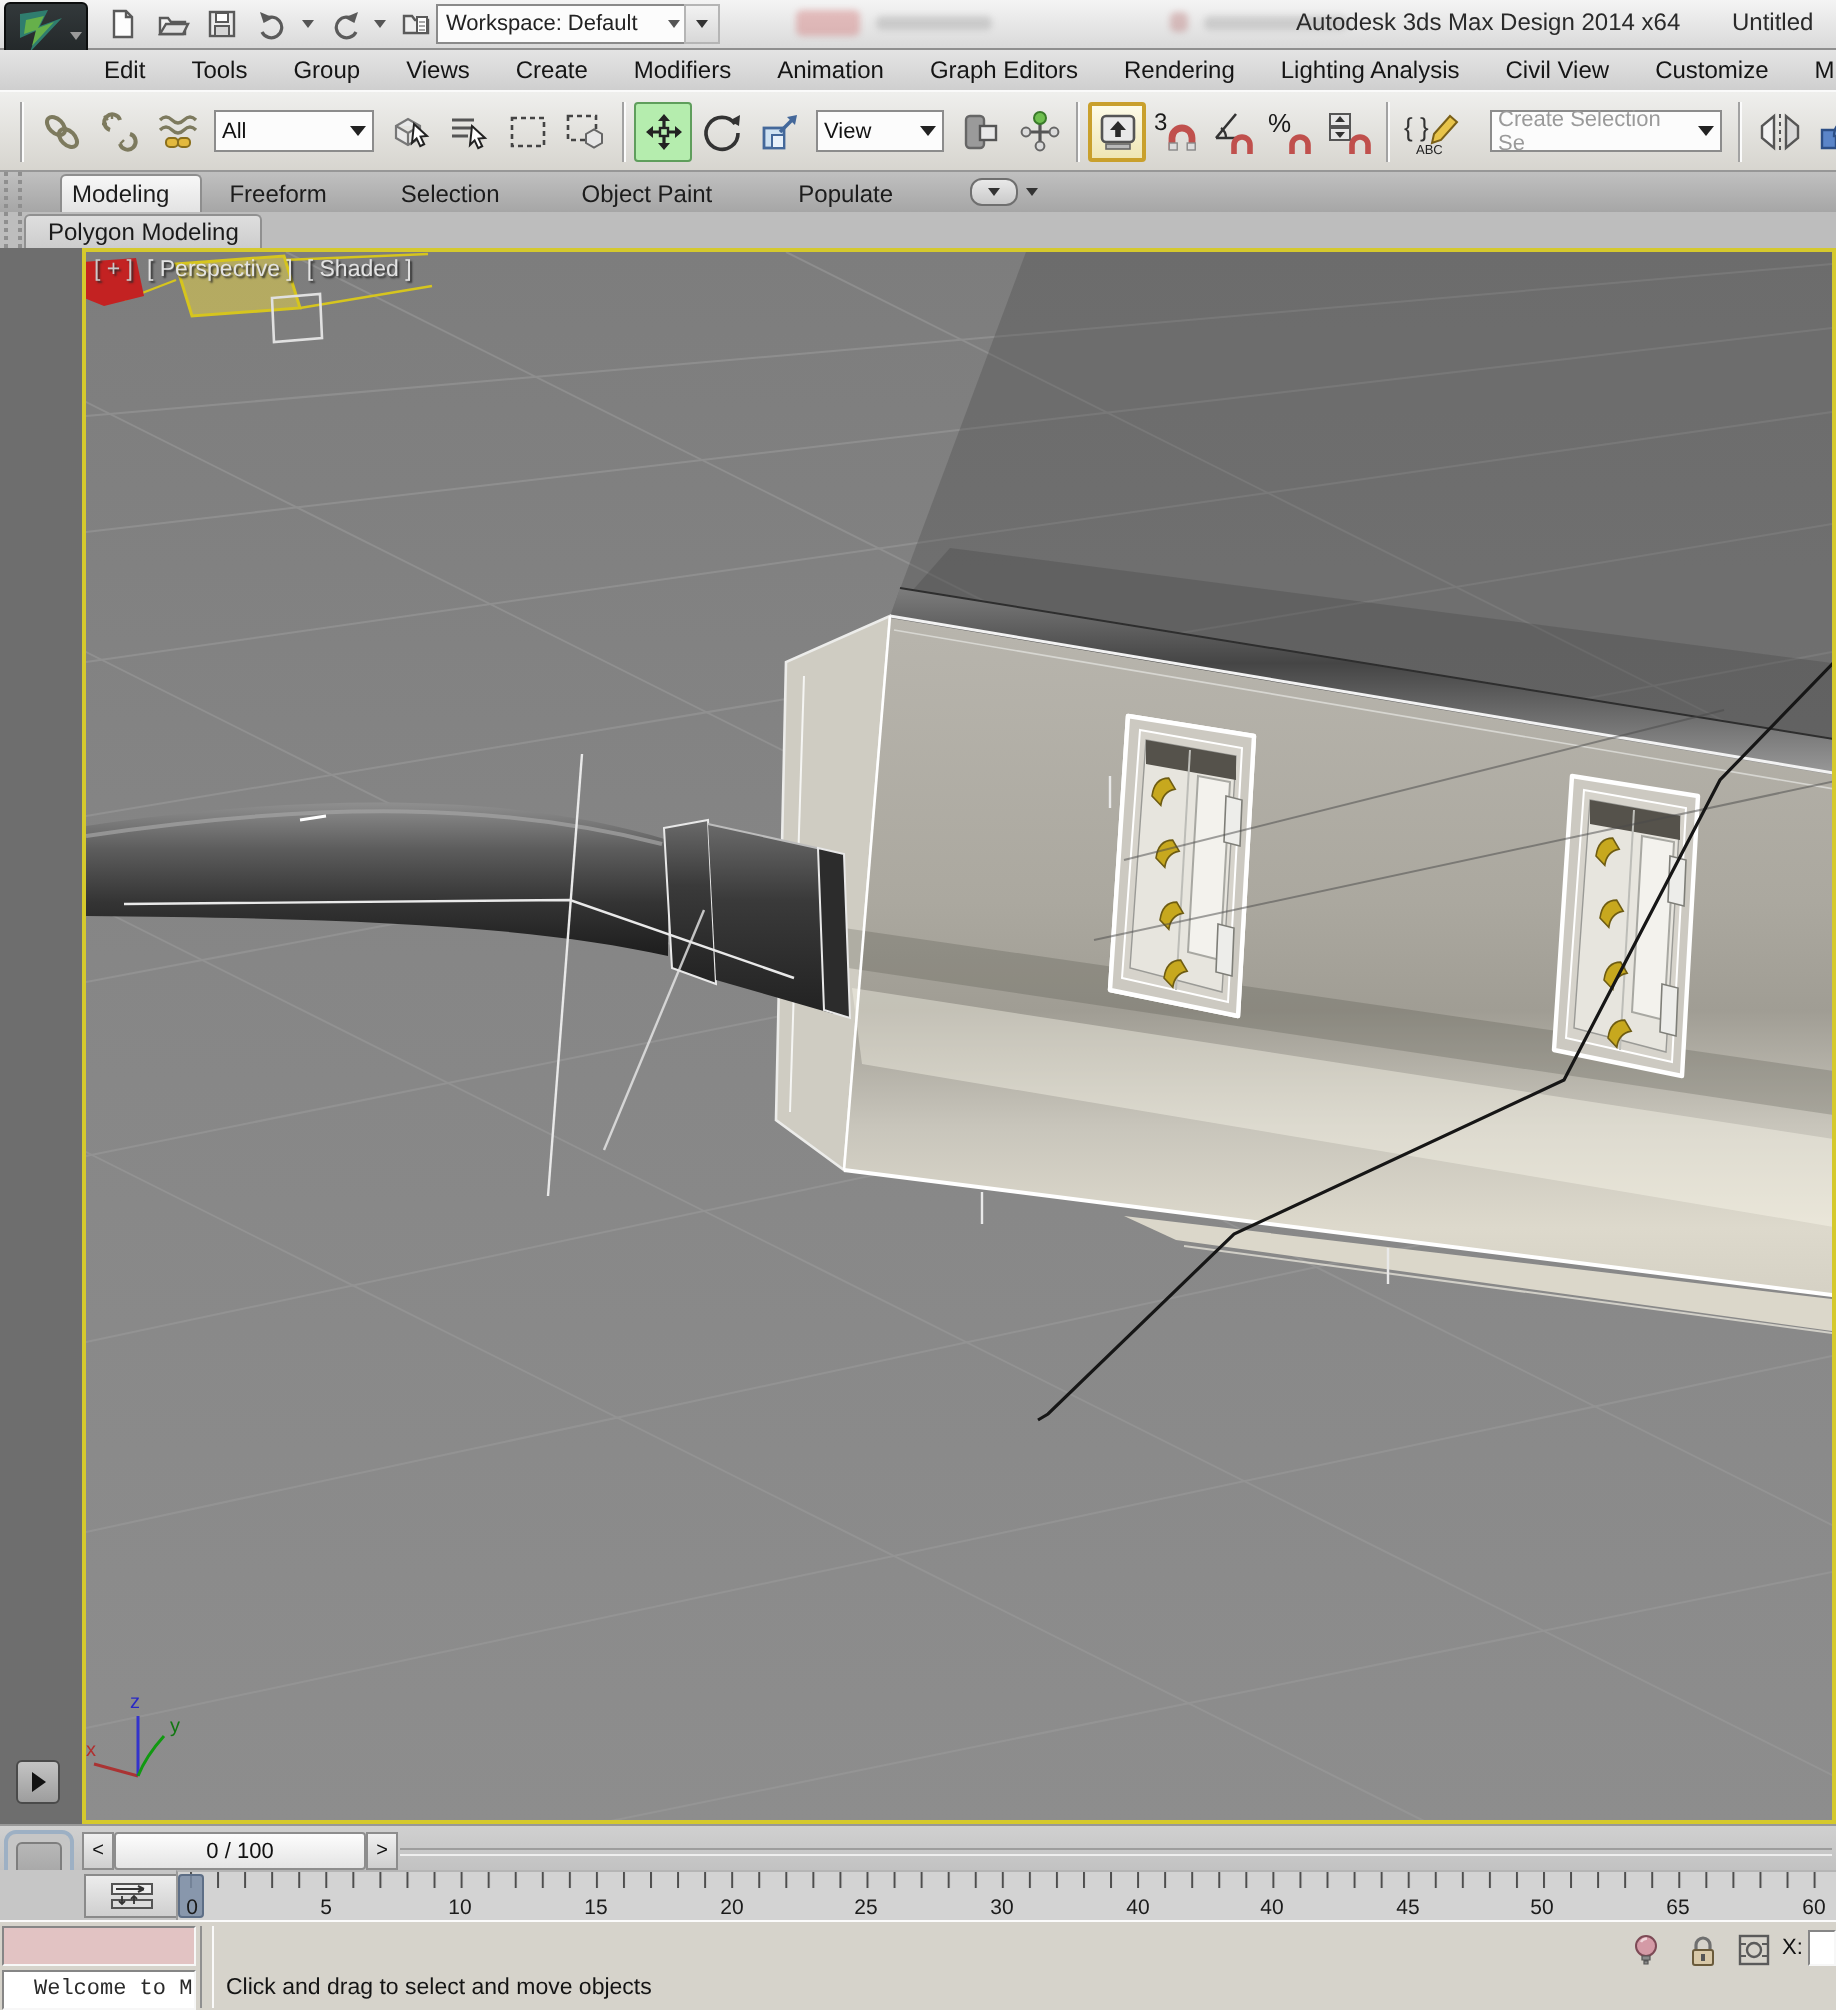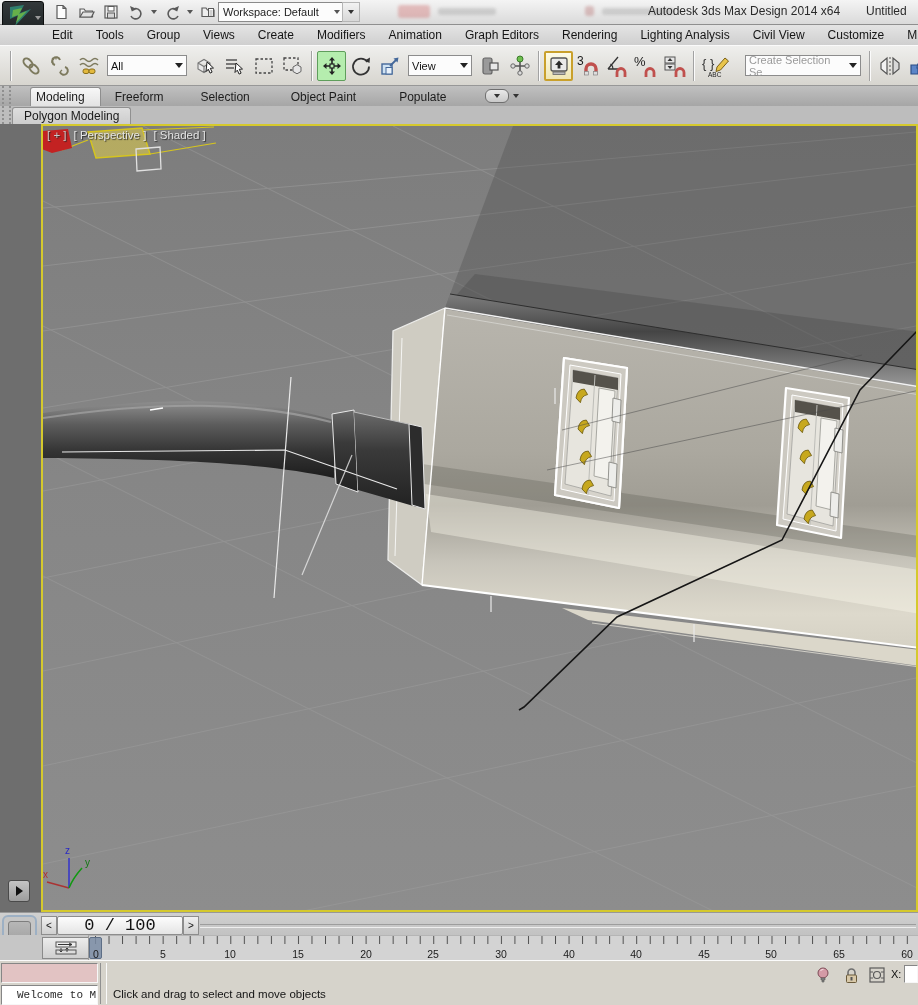--- a/index.html
+++ b/index.html
@@ -65,21 +65,21 @@
   .viewport{left:41px;top:124px;width:877px;height:788px;border:2px solid #d5c92d;box-sizing:border-box;background:#828282;}
   .vplabels{position:absolute;left:4px;top:3px;display:flex;gap:7px;font-size:11.5px;color:#e3e3e3;
     text-shadow:1px 1px 1px rgba(40,40,40,.9);z-index:5;}
   .vplabels .dim{color:#c9c9c9;}
 
   
   .sliderrow{left:0;top:912px;width:918px;height:23px;background:linear-gradient(#d0d0d0,#c2c2c2);border-top:1px solid #989898;box-sizing:border-box;}
   .stepbtn{position:absolute;top:3px;width:14px;height:17px;border:1px solid #8d8d8d;background:linear-gradient(#f0f0f0,#cfcfcf);
     font-size:10px;color:#111;display:flex;align-items:center;justify-content:center;}
   .sliderbtn{position:absolute;left:57px;top:3px;width:124px;height:17px;border:1px solid #8d8d8d;border-radius:2px;
-    background:linear-gradient(#fdfdfd,#e4e4e4);font-size:17px;color:#111;display:flex;align-items:center;justify-content:center;font-family:Liberation Mono, monospace;}
+    background:linear-gradient(#fdfdfd,#e4e4e4);font-size:11px;color:#111;display:flex;align-items:center;justify-content:center;}
   .slidertrack{position:absolute;left:200px;right:2px;top:11px;height:2px;border-top:1px solid #9d9d9d;border-bottom:1px solid #eee;}
   .cornerwidget{left:2px;top:915px;width:35px;height:42px;border:2px solid #9db0c4;border-radius:6px;background:#c6c6c6;box-sizing:border-box;}
   .cornerinner{position:absolute;left:4px;top:4px;right:4px;bottom:4px;background:linear-gradient(#b7b7b7,#999);border:1px solid #7e7e7e;border-radius:3px;}
 
   
   .trackrow{left:0;top:935px;width:918px;height:25px;background:#c6c6c6;}
   .minicurve{left:42px;top:2px;width:45px;height:20px;border:1px solid #8a8a8a;background:linear-gradient(#ececec,#cfcfcf);
     display:flex;align-items:center;justify-content:center;}
   .ruler{left:88px;top:0;width:830px;height:25px;background:#d3d3d3;border-left:1px solid #9a9a9a;border-top:1px solid #b5b5b5;box-sizing:border-box;}
   .rlabel{position:absolute;bottom:0px;font-size:10.5px;color:#1b1b1b;transform:translateX(-50%);}

